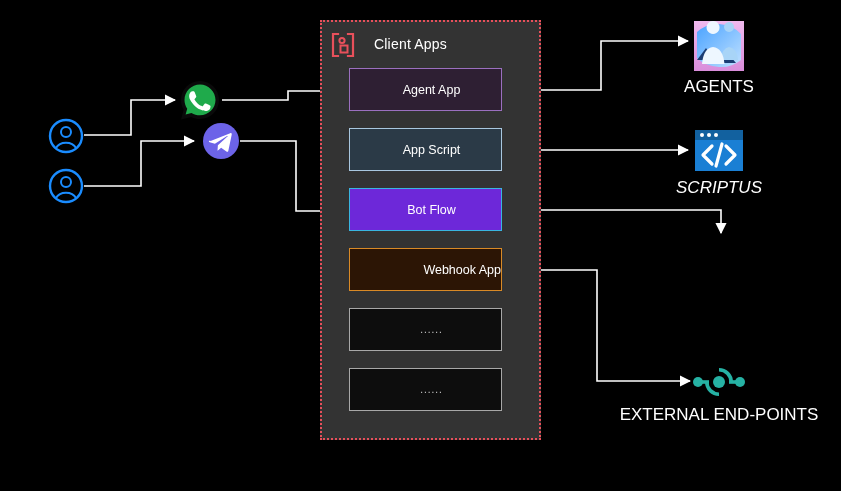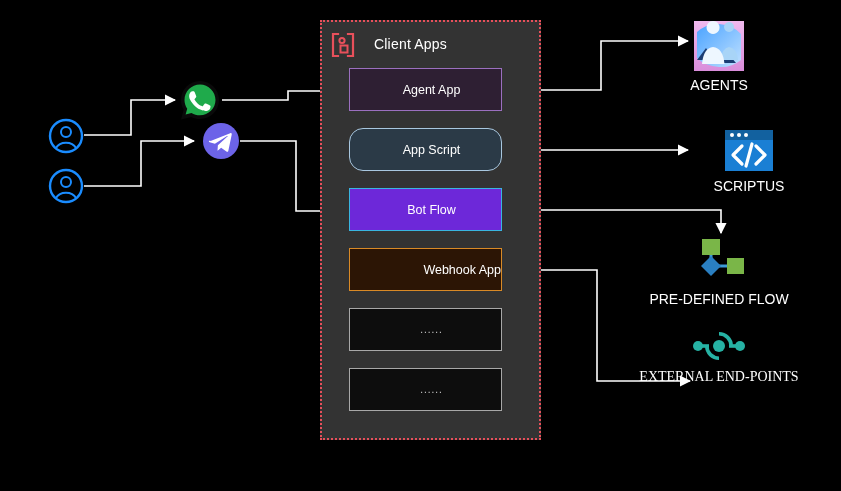--- a/index.html
+++ b/index.html
@@ -26,36 +26,36 @@
 
   
   .app-box{
     position:absolute;left:349px;width:153px;height:43px;
     box-sizing:border-box;border:1px solid #999;
     display:flex;align-items:center;justify-content:center;
     color:#ffffff;font-size:12.5px;padding-left:12px;
   }
   .app-box span{pointer-events:none;}
   #box-agent{top:68px;background:#2e1f33;border-color:#9b6fbf;}
-  #box-script{top:128px;background:#2b3a47;border-color:#a9c7df;border-radius:14px;}
+  #box-script{top:128px;background:#2b3a47;border-color:#a9c7df;}
   #box-botflow{top:188px;background:#6d28d9;border-color:#39b5e0;}
   #box-webhook{top:248px;background:#2c1505;border-color:#d98a26;justify-content:flex-end;}
   #box-dots1{top:308px;background:#0d0d0d;border-color:#a8a8a8;}
   #box-dots2{top:368px;background:#0d0d0d;border-color:#a8a8a8;}
   .dots-label{font-size:10px;letter-spacing:1px;color:#cfcfcf;}
 
   
   .node{position:absolute;text-align:center;}
   .node .caption{
-    color:#ffffff;font-size:14px;margin-top:5px;white-space:nowrap;
+    color:#ffffff;font-size:17px;margin-top:5px;white-space:nowrap;
   }
   #node-agents{left:630px;top:20px;width:178px;}
-  #node-scriptus{left:660px;top:128px;width:178px;}
+  #node-scriptus{left:630px;top:128px;width:178px;font-style:italic;}
   #node-flow{left:630px;top:236px;width:178px;}
-  #node-endpoints{left:610px;top:328px;width:218px;font-family:Liberation Serif, serif;}
+  #node-endpoints{left:610px;top:364px;width:218px;}
 
   .ico{display:block;margin:0 auto;}
 
   
   #wires{position:absolute;left:0;top:0;width:841px;height:491px;}
 </style>
 </head>
 <body>
 
 <div id="canvas">
@@ -195,30 +195,20 @@
       <circle cx="9" cy="7" r="2" fill="#ffffff"></circle>
       <circle cx="16" cy="7" r="2" fill="#ffffff"></circle>
       <circle cx="23" cy="7" r="2" fill="#ffffff"></circle>
       <path d="M19 18 L10 27 L19 36" fill="none" stroke="#ffffff" stroke-width="3.2" stroke-linecap="round" stroke-linejoin="round"></path>
       <path d="M33 18 L42 27 L33 36" fill="none" stroke="#ffffff" stroke-width="3.2" stroke-linecap="round" stroke-linejoin="round"></path>
       <path d="M29 16 L23 38" fill="none" stroke="#ffffff" stroke-width="3.2" stroke-linecap="round"></path>
     </svg>
     <div class="caption">SCRIPTUS</div>
   </div>
 
-  <div class="node" id="node-flow">
-    <svg class="ico" width="56" height="50" viewBox="0 0 56 50">
-      <line x1="20" y1="18" x2="20" y2="28" stroke="#3d9bd6" stroke-width="3"></line>
-      <line x1="28" y1="30" x2="38" y2="30" stroke="#3d9bd6" stroke-width="3"></line>
-      <rect x="11" y="3" width="18" height="16" fill="#7ab648"></rect>
-      <rect x="36" y="22" width="17" height="16" fill="#7ab648"></rect>
-      <path d="M20 20 L30 30 L20 40 L10 30 Z" fill="#2a7fc1"></path>
-    </svg>
-    <div class="caption">PRE-DEFINED FLOW</div>
-  </div>
 
   <div class="node" id="node-endpoints">
     <svg class="ico" width="54" height="36" viewBox="0 0 54 36">
       <g fill="#26b2a4">
         <circle cx="27" cy="18" r="6"></circle>
         <path d="M27 4 a14 14 0 0 1 14 14 h-3.6 A10.4 10.4 0 0 0 27 7.6 z"></path>
         <path d="M27 32 a14 14 0 0 1 -14 -14 h3.6 A10.4 10.4 0 0 0 27 28.4 z"></path>
         <circle cx="6" cy="18" r="5"></circle>
         <circle cx="48" cy="18" r="5"></circle>
         <rect x="9" y="16.2" width="8" height="3.6"></rect>

